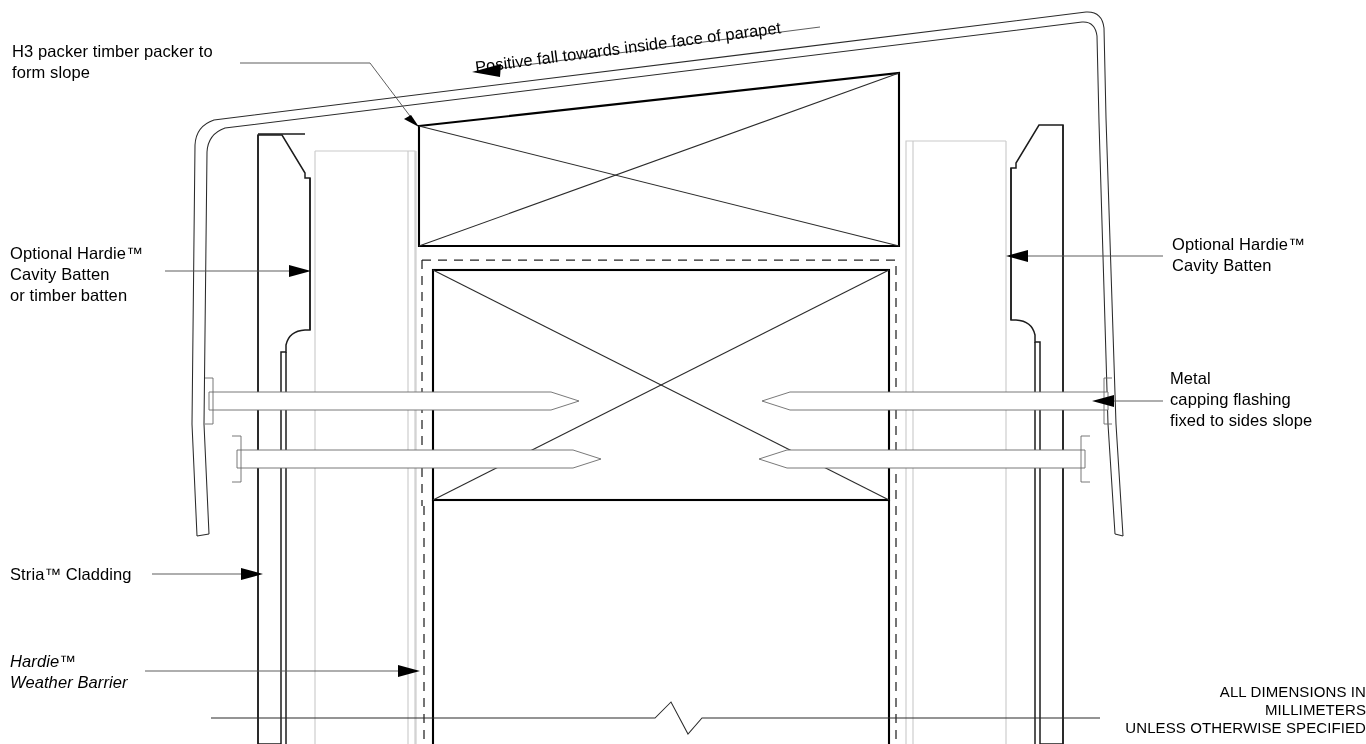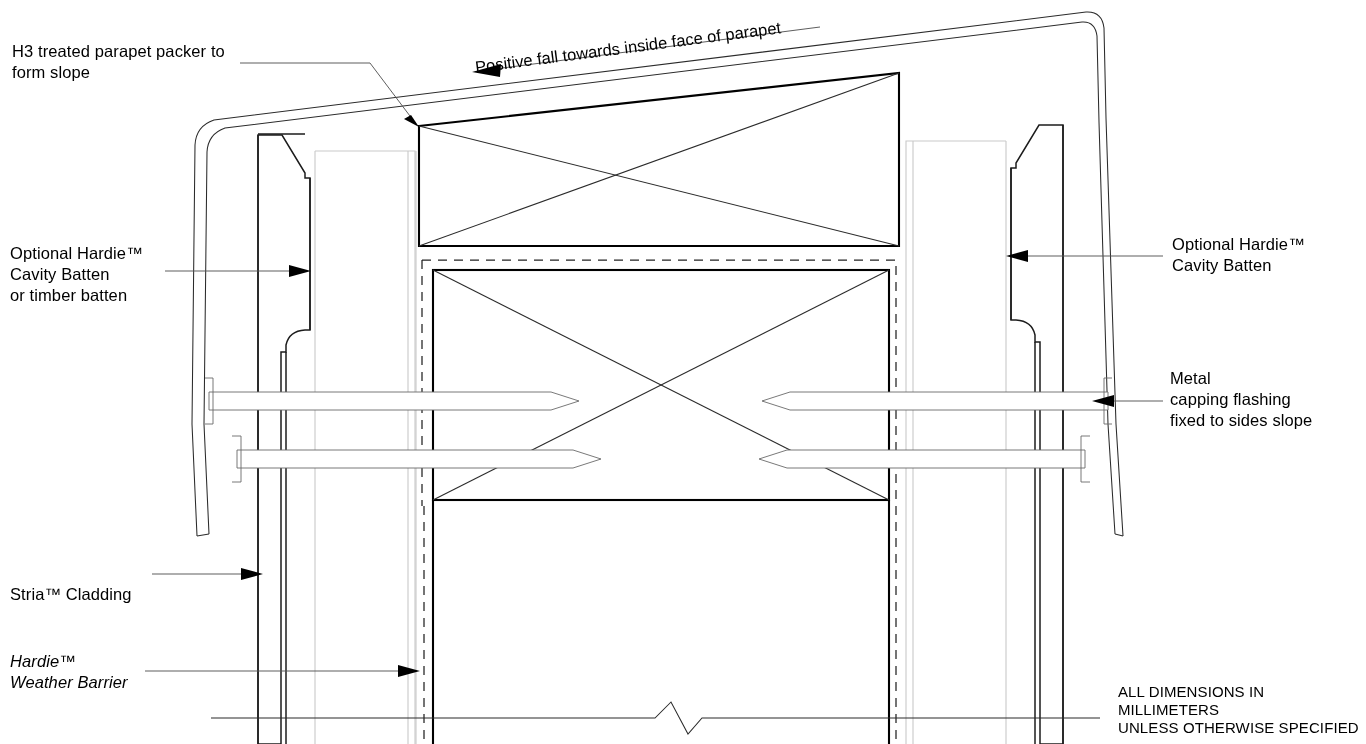--- a/index.html
+++ b/index.html
@@ -48,20 +48,21 @@
     line-height: 21px;
     color: #000000;
     white-space: pre-line;
     letter-spacing: 0.1px;
   }
   .note-right { text-align: left; }
   .note-caps {
     font-size: 15px;
     line-height: 18px;
     letter-spacing: 0.1px;
+    text-align: right;
   }
   .rot-note {
     position: absolute;
     font-family: "Liberation Sans", sans-serif;
     font-size: 16.5px;
     color: #000000;
     white-space: nowrap;
     transform-origin: 0 0;
   }
 </style>
@@ -256,37 +257,37 @@
       <line class="ln-leader" x1="152" y1="574" x2="248" y2="574"></line>
       <polygon class="arrowhead" points="263,574 241,568 241,580"></polygon>
     </g>
 
     <g>
       <line class="ln-leader" x1="145" y1="671" x2="405" y2="671"></line>
       <polygon class="arrowhead" points="420,671 398,665 398,677"></polygon>
     </g>
   </svg>
 
-  <div class="note" style="left:12px; top:41px;">H3 treated parapet packer to
+  <div class="note" style="left:12px; top:41px;">H3 packer timber packer to
 form slope</div>
 
   <div class="rot-note" style="left:474px; top:58px; transform: rotate(-7.4deg);">Positive fall towards inside face of parapet</div>
 
   <div class="note" style="left:10px; top:243px;">Optional Hardie™
 Cavity Batten
 or timber batten</div>
 
   <div class="note note-right" style="left:1172px; top:234px;">Optional Hardie™
 Cavity Batten</div>
 
   <div class="note note-right" style="left:1170px; top:368px;">Metal
 capping flashing
 fixed to sides slope</div>
 
-  <div class="note" style="left:10px; top:564px;margin-top:20px;">Stria™ Cladding</div>
+  <div class="note" style="left:10px; top:564px;">Stria™ Cladding</div>
 
   <div class="note" style="left:10px; top:651px;font-style:italic;">Hardie™
 Weather Barrier</div>
 
   <div class="note note-caps" style="left:1118px; top:683px;">ALL DIMENSIONS IN MILLIMETERS
 UNLESS OTHERWISE SPECIFIED</div>
 
 </div>
 
 </body></html>

